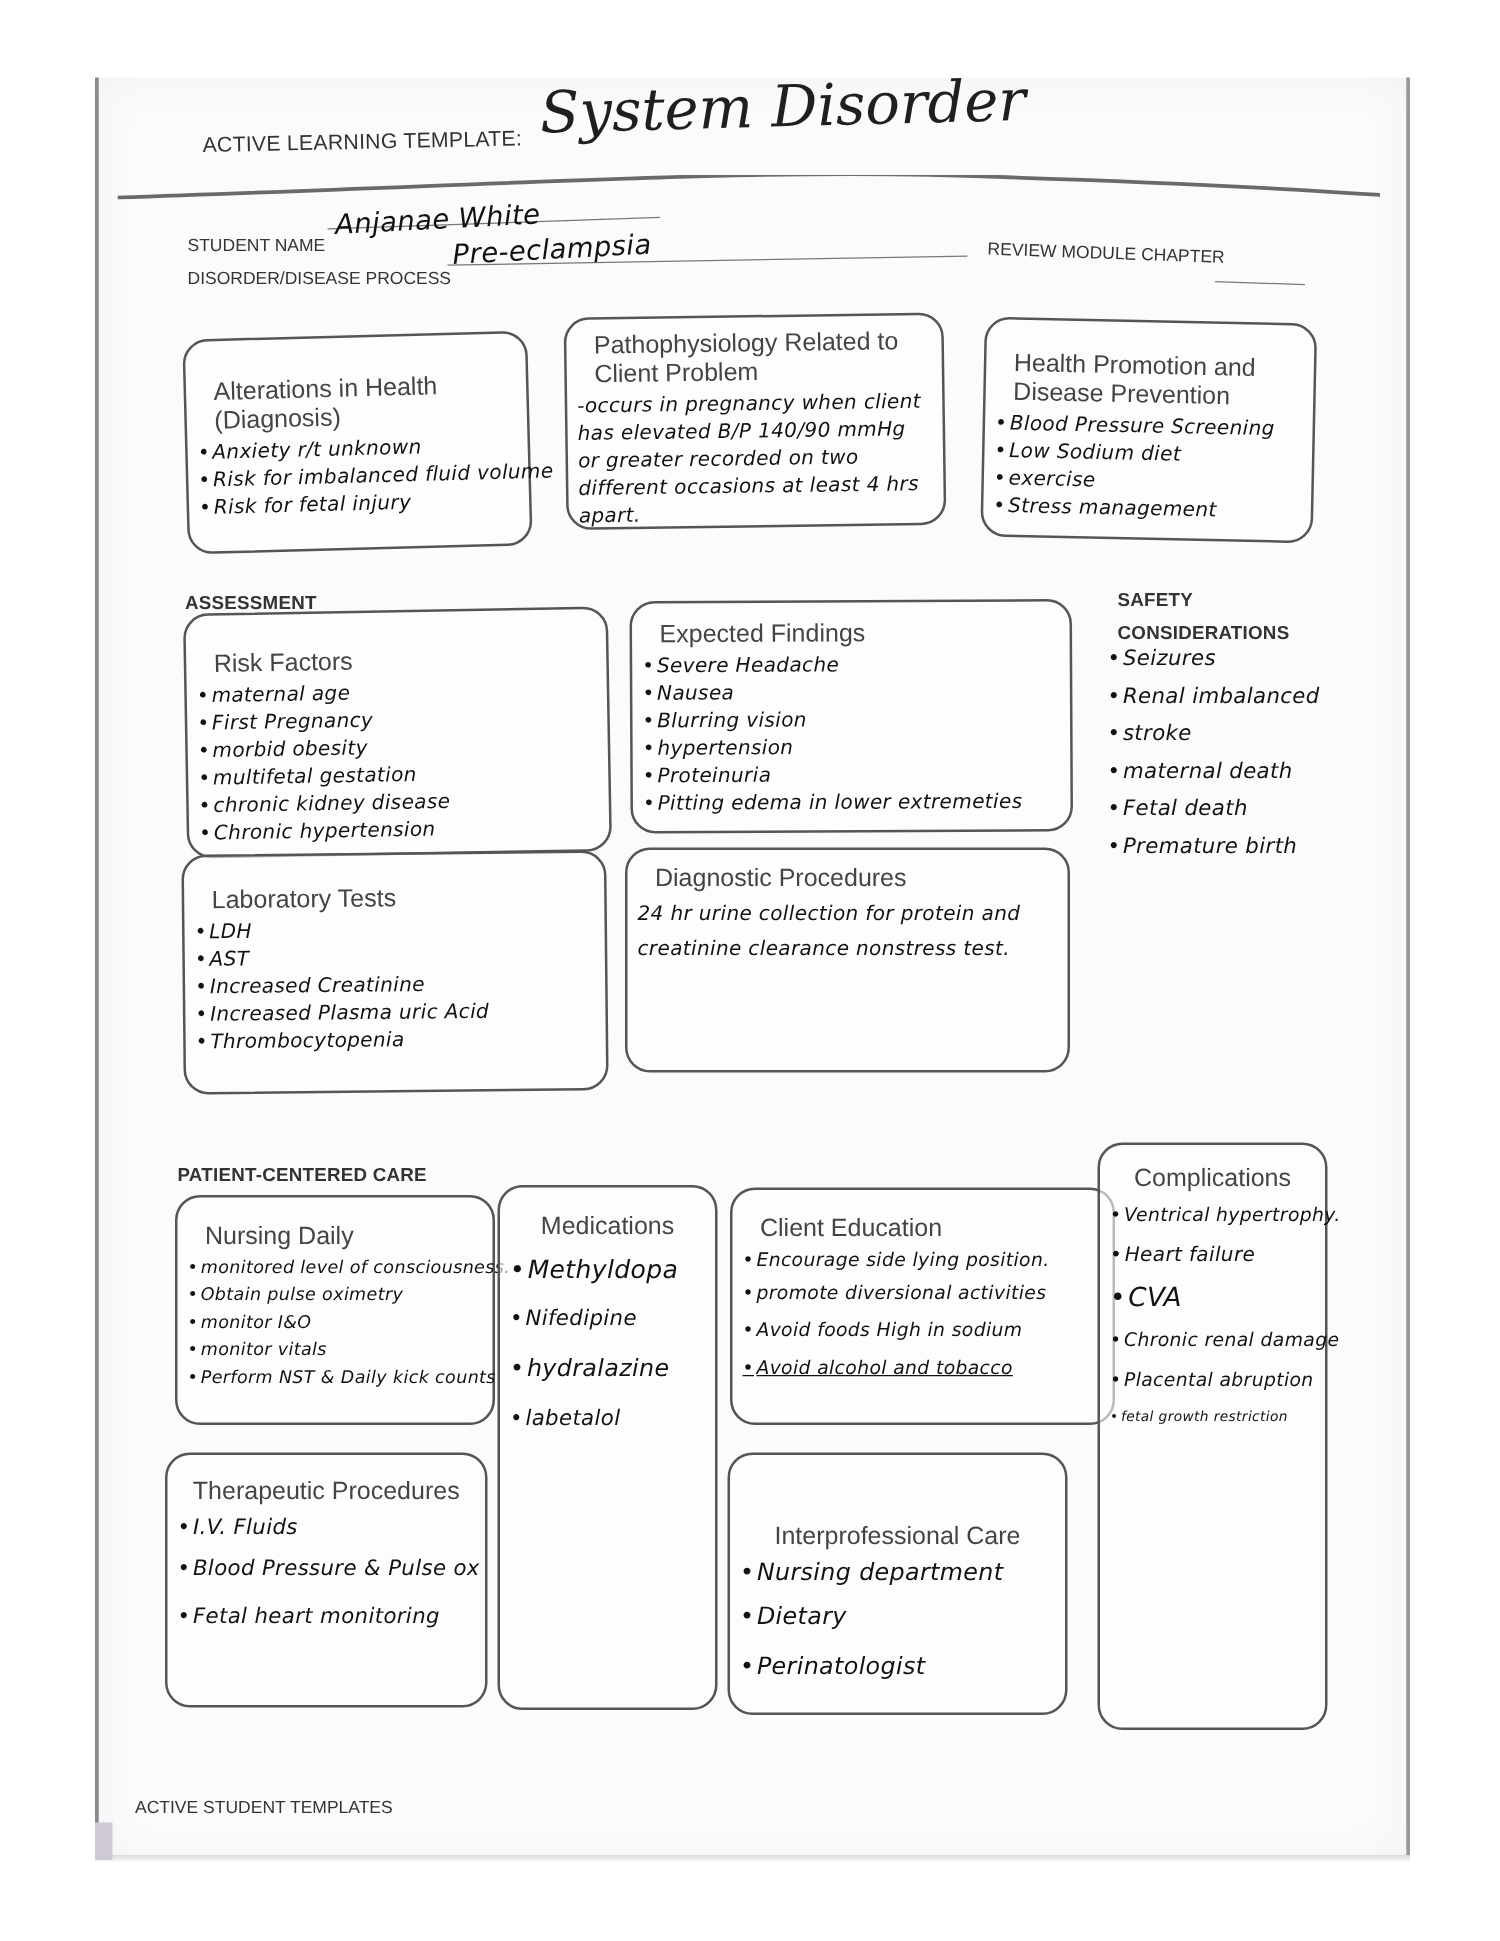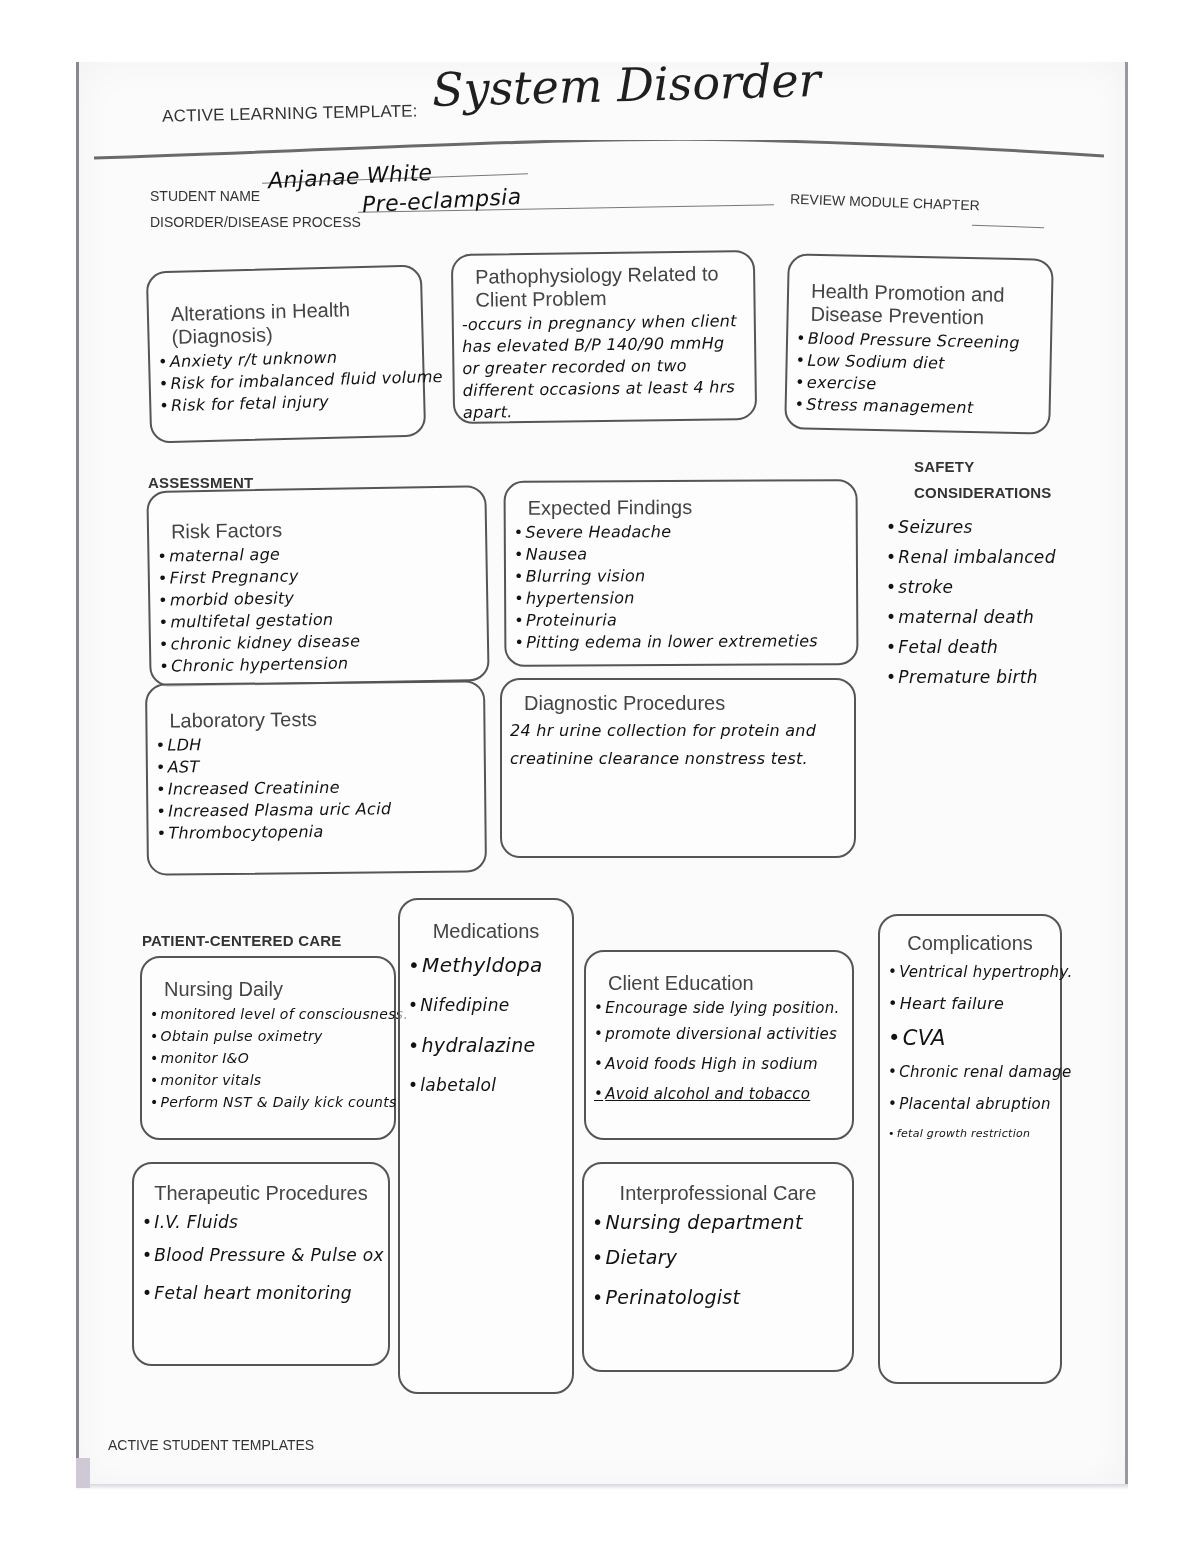--- a/index.html
+++ b/index.html
@@ -156,21 +156,21 @@
     <li class="hand">Increased Plasma uric Acid</li>
     <li class="hand">Thrombocytopenia</li>
   </ul>
 </div>
 
 <div class="box" style="left:500px; top:678px; width:356px; height:180px;">
   <div class="box-title" style="padding-top:2px;">Diagnostic Procedures</div>
   <div class="para hand" style="line-height:28px;">24 hr urine collection for protein and creatinine clearance nonstress test.</div>
 </div>
 
-<div class="section-label" style="left:894px; top:454px; line-height:26px;margin-left:20px;">
+<div class="section-label" style="left:894px; top:468px; line-height:26px;">
   <div>SAFETY</div>
   <div>CONSIDERATIONS</div>
 </div>
 <ul class="items safety-list">
   <li class="hand">Seizures</li>
   <li class="hand">Renal imbalanced</li>
   <li class="hand">stroke</li>
   <li class="hand">maternal death</li>
   <li class="hand">Fetal death</li>
   <li class="hand">Premature birth</li>
@@ -182,31 +182,31 @@
   <div class="box-title" style="padding-top:10px;">Nursing Daily</div>
   <ul class="items">
     <li class="hand" style="font-size:14px;">monitored level of consciousness.</li>
     <li class="hand" style="font-size:14px;">Obtain pulse oximetry</li>
     <li class="hand" style="font-size:14px;">monitor I&amp;O</li>
     <li class="hand" style="font-size:14px;">monitor vitals</li>
     <li class="hand" style="font-size:14px;">Perform NST &amp; Daily kick counts</li>
   </ul>
 </div>
 
-<div class="box" style="left:398px; top:898px; width:176px; height:496px;">
+<div class="box" style="left:398px; top:948px; width:176px; height:420px;">
   <div class="box-title center" style="padding-top:10px;">Medications</div>
   <ul class="items loose">
     <li class="hand" style="font-size:20px;">Methyldopa</li>
     <li class="hand">Nifedipine</li>
     <li class="hand" style="font-size:19px;">hydralazine</li>
     <li class="hand">labetalol</li>
   </ul>
 </div>
 
-<div class="box" style="left:584px; top:950px; width:270px; height:190px;">
+<div class="box" style="left:584px; top:950px; width:308px; height:190px;">
   <div class="box-title" style="padding-top:10px;">Client Education</div>
   <ul class="items" style="white-space:normal;">
     <li class="hand" style="white-space:normal; font-size:15px;">Encourage side lying position.</li>
     <li class="hand" style="font-size:15px; line-height:30px;">promote diversional activities</li>
     <li class="hand" style="font-size:15px; line-height:30px;">Avoid foods High in sodium</li>
     <li class="hand" style="font-size:15px; line-height:30px;text-decoration:underline;">Avoid alcohol and tobacco</li>
   </ul>
 </div>
 
 <div class="box" style="left:878px; top:914px; width:184px; height:470px;">
@@ -224,21 +224,21 @@
 <div class="box" style="left:132px; top:1162px; width:258px; height:204px;">
   <div class="box-title center" style="padding-top:8px;">Therapeutic Procedures</div>
   <ul class="items medium">
     <li class="hand">I.V. Fluids</li>
     <li class="hand" style="line-height:36px;">Blood Pressure &amp; Pulse ox</li>
     <li class="hand" style="line-height:40px;">Fetal heart monitoring</li>
   </ul>
 </div>
 
 <div class="box" style="left:582px; top:1162px; width:272px; height:210px;">
-  <div class="box-title center" style="padding-top:8px;">Interprofessional Care</div>
+  <div class="box-title center" style="padding-top:8px;margin-top:36px;">Interprofessional Care</div>
   <ul class="items loose">
     <li class="hand" style="font-size:19px; line-height:30px;">Nursing department</li>
     <li class="hand" style="font-size:19px;">Dietary</li>
     <li class="hand" style="font-size:19px;">Perinatologist</li>
   </ul>
 </div>
 
 <div class="footer">ACTIVE STUDENT TEMPLATES</div>
 
 </body></html>

